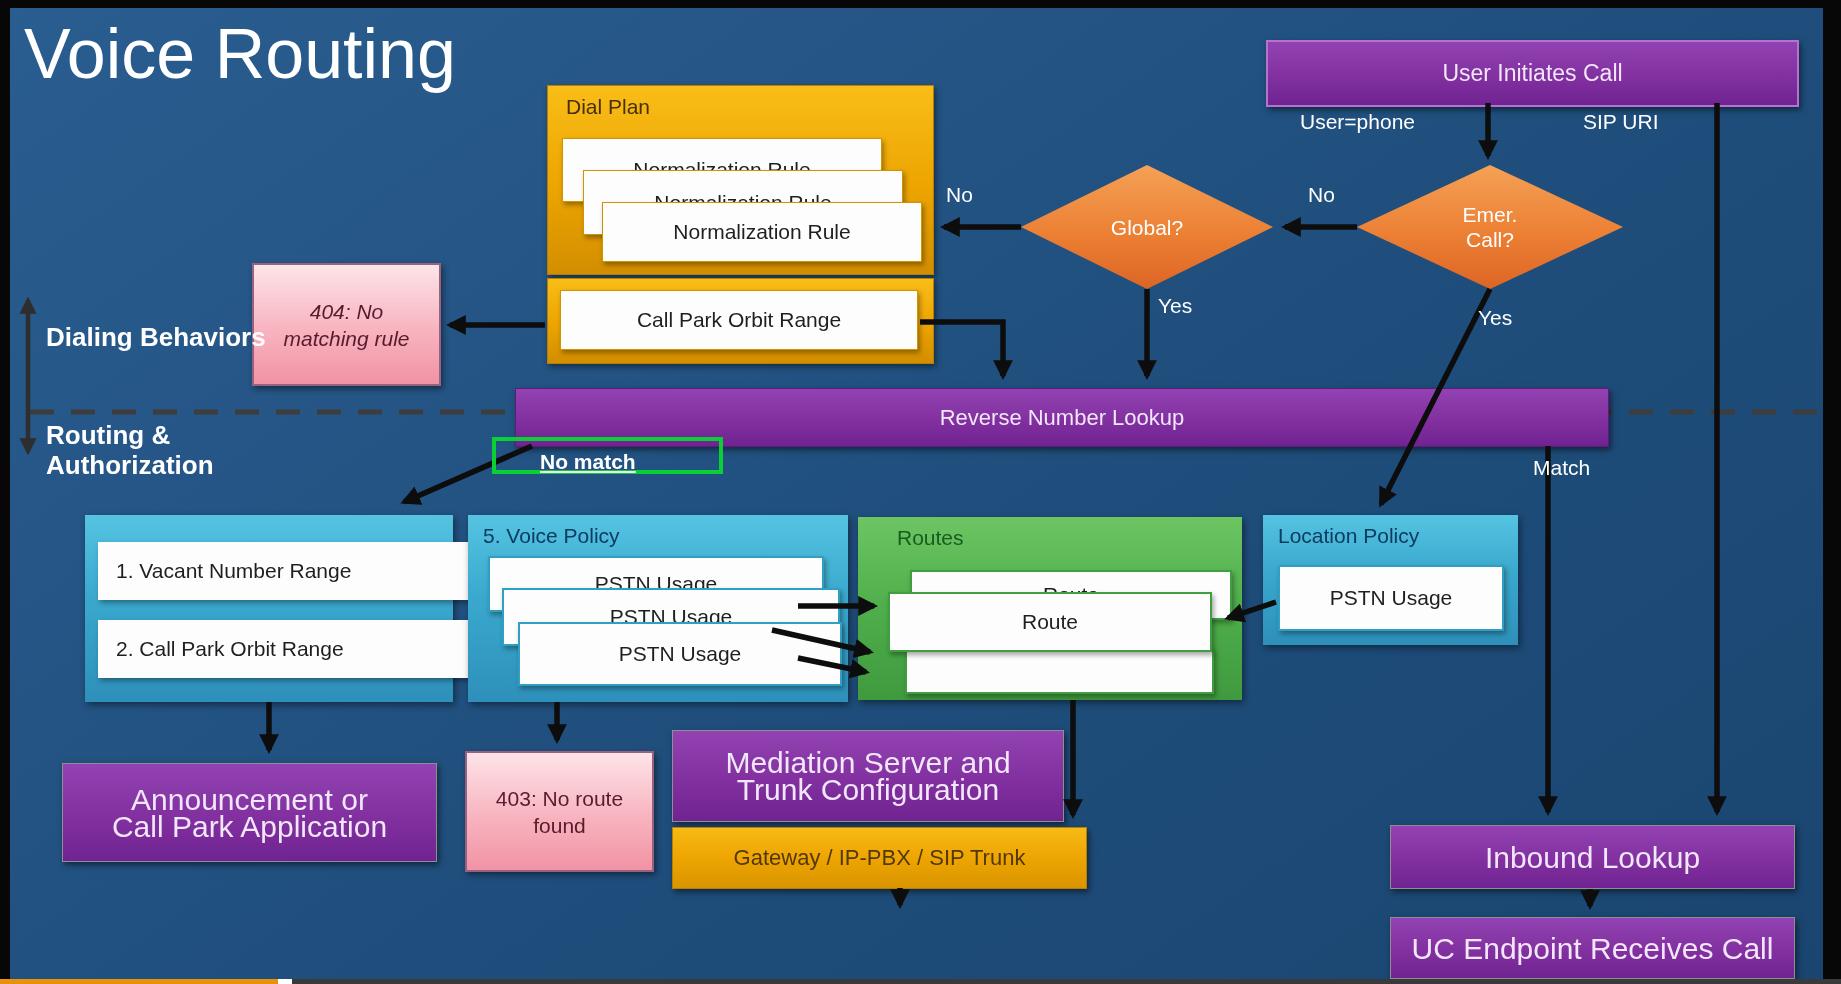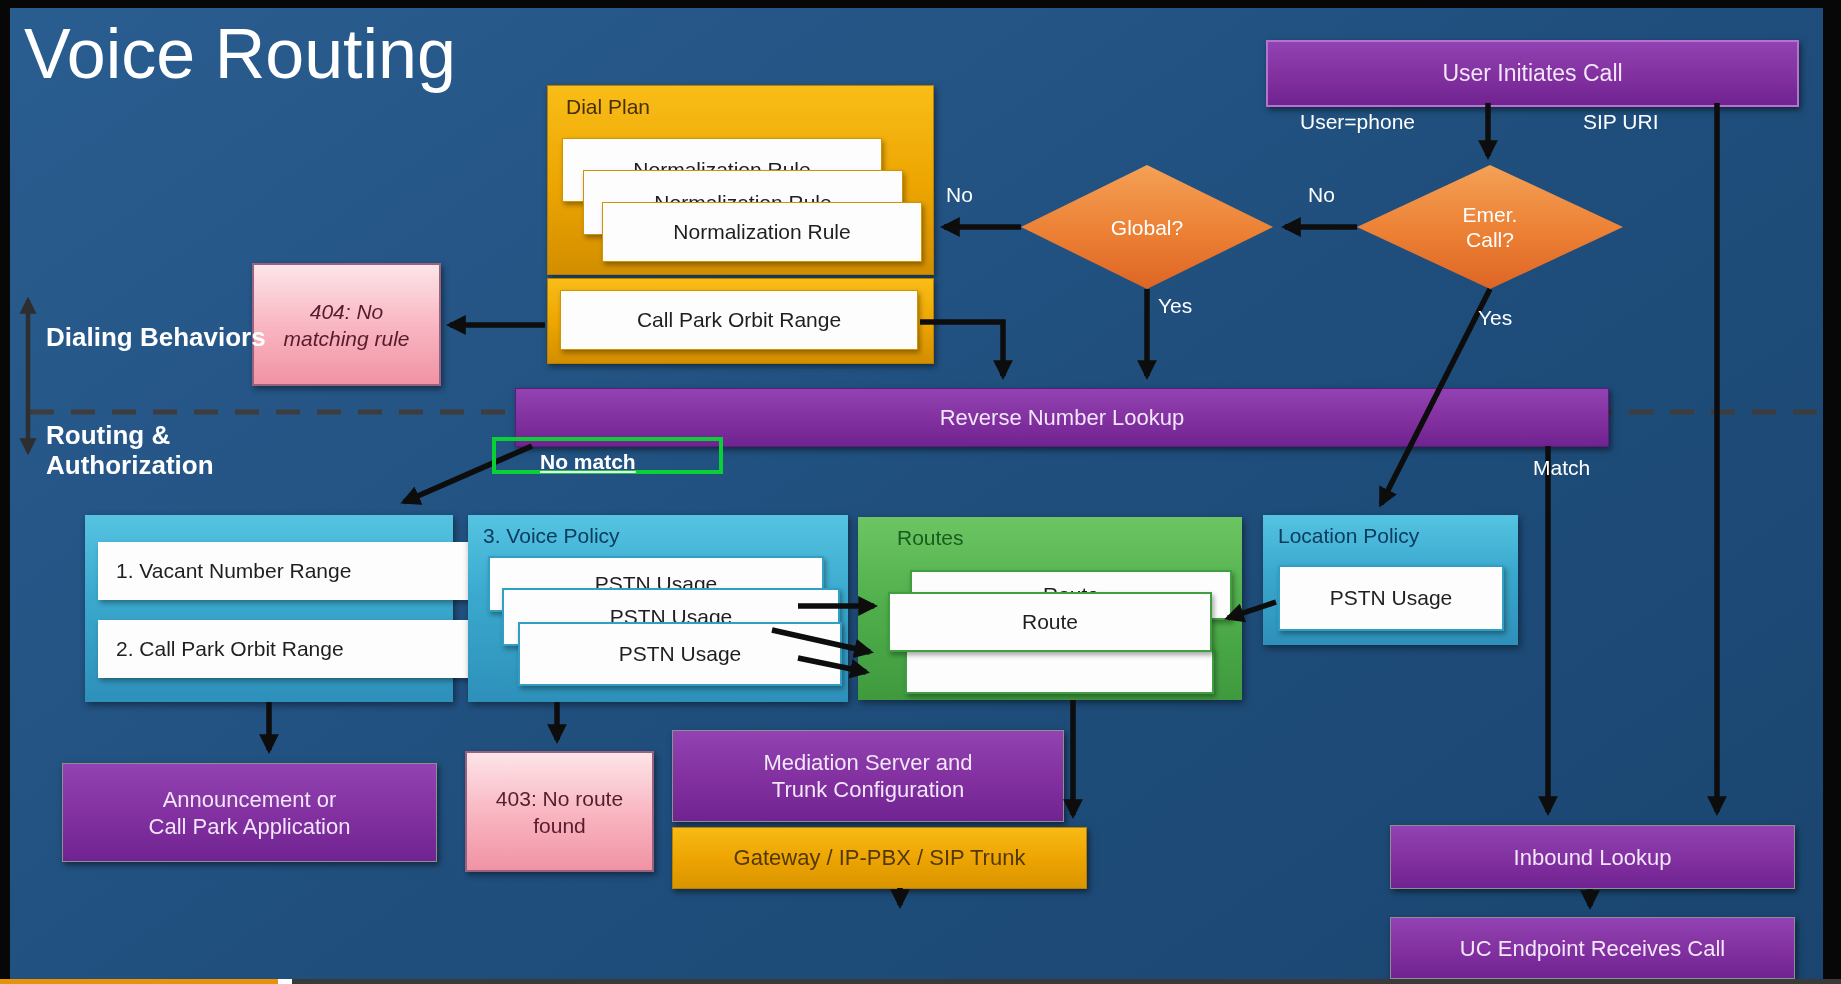--- a/index.html
+++ b/index.html
@@ -24,21 +24,21 @@
   .card.cyan-b{border:2px solid #2fa0c4;}
   .card.green-b{border:2px solid #3f9e3f;}
   .card.left-align{justify-content:flex-start;padding-left:18px;}
   
   .pink{background:linear-gradient(180deg,#fde4e8 0%,#f8b3bf 55%,#f193a4 100%);
         border:2px solid #97627f;color:#571c2c;font-size:21px;line-height:27px;
         display:flex;flex-direction:column;align-items:center;justify-content:center;
         box-shadow:2px 3px 6px rgba(0,0,0,.45);z-index:2;text-align:center;}
   
   .pbox{background:linear-gradient(180deg,#9242b2 0%,#82309f 55%,#6f2391 100%);
-        border:1px solid #8f8f8f;color:#f2e6fa;font-size:22px;line-height:27px;
+        border:1px solid #8f8f8f;color:#f2e6fa;font-size:30px;line-height:27px;
         display:flex;flex-direction:column;align-items:center;justify-content:center;
         box-shadow:2px 3px 6px rgba(0,0,0,.5);z-index:2;text-align:center;}
   .pbox.userbox{border:2px solid #b573cf;font-size:23px;z-index:2;}
   .pbox.bar{z-index:3;border:1px solid #5e1b7e;font-size:22px;}
   
   .cont{box-shadow:2px 3px 7px rgba(0,0,0,.45);z-index:2;}
   .cont.cyan{background:linear-gradient(180deg,#55c3e1 0%,#3aa8cd 45%,#2e90ba 100%);}
   .cont.green{background:linear-gradient(180deg,#6cc562 0%,#4fae4b 50%,#3f9a3e 100%);}
   .cont-title{font-size:21px;color:#0c3c60;padding:9px 0 0 15px;white-space:nowrap;}
   .cont-title.green-t{color:#185c1f;padding-left:39px;}
@@ -107,21 +107,21 @@
 
   <div class="abs pbox bar" style="left:515px;top:388px;width:1092px;height:57px;">
     <span>Reverse Number Lookup</span>
   </div>
 
   <div class="abs cont cyan" style="left:85px;top:515px;width:368px;height:187px;"></div>
   <div class="abs card left-align" style="left:98px;top:542px;width:352px;height:58px;">1. Vacant Number Range</div>
   <div class="abs card left-align" style="left:98px;top:620px;width:352px;height:58px;">2. Call Park Orbit Range</div>
 
   <div class="abs cont cyan" style="left:468px;top:515px;width:380px;height:187px;">
-    <div class="cont-title">3. Voice Policy</div>
+    <div class="cont-title">5. Voice Policy</div>
   </div>
   <div class="abs card cyan-b" style="left:488px;top:556px;width:332px;height:52px;">PSTN Usage</div>
   <div class="abs card cyan-b" style="left:502px;top:588px;width:334px;height:54px;">PSTN Usage</div>
   <div class="abs card cyan-b" style="left:518px;top:622px;width:320px;height:60px;">PSTN Usage</div>
 
   <div class="abs cont green" style="left:858px;top:517px;width:384px;height:183px;">
     <div class="cont-title green-t">Routes</div>
   </div>
   <div class="abs card green-b" style="left:910px;top:570px;width:318px;height:46px;">Route</div>
   <div class="abs card green-b" style="left:905px;top:648px;width:305px;height:42px;"></div>

